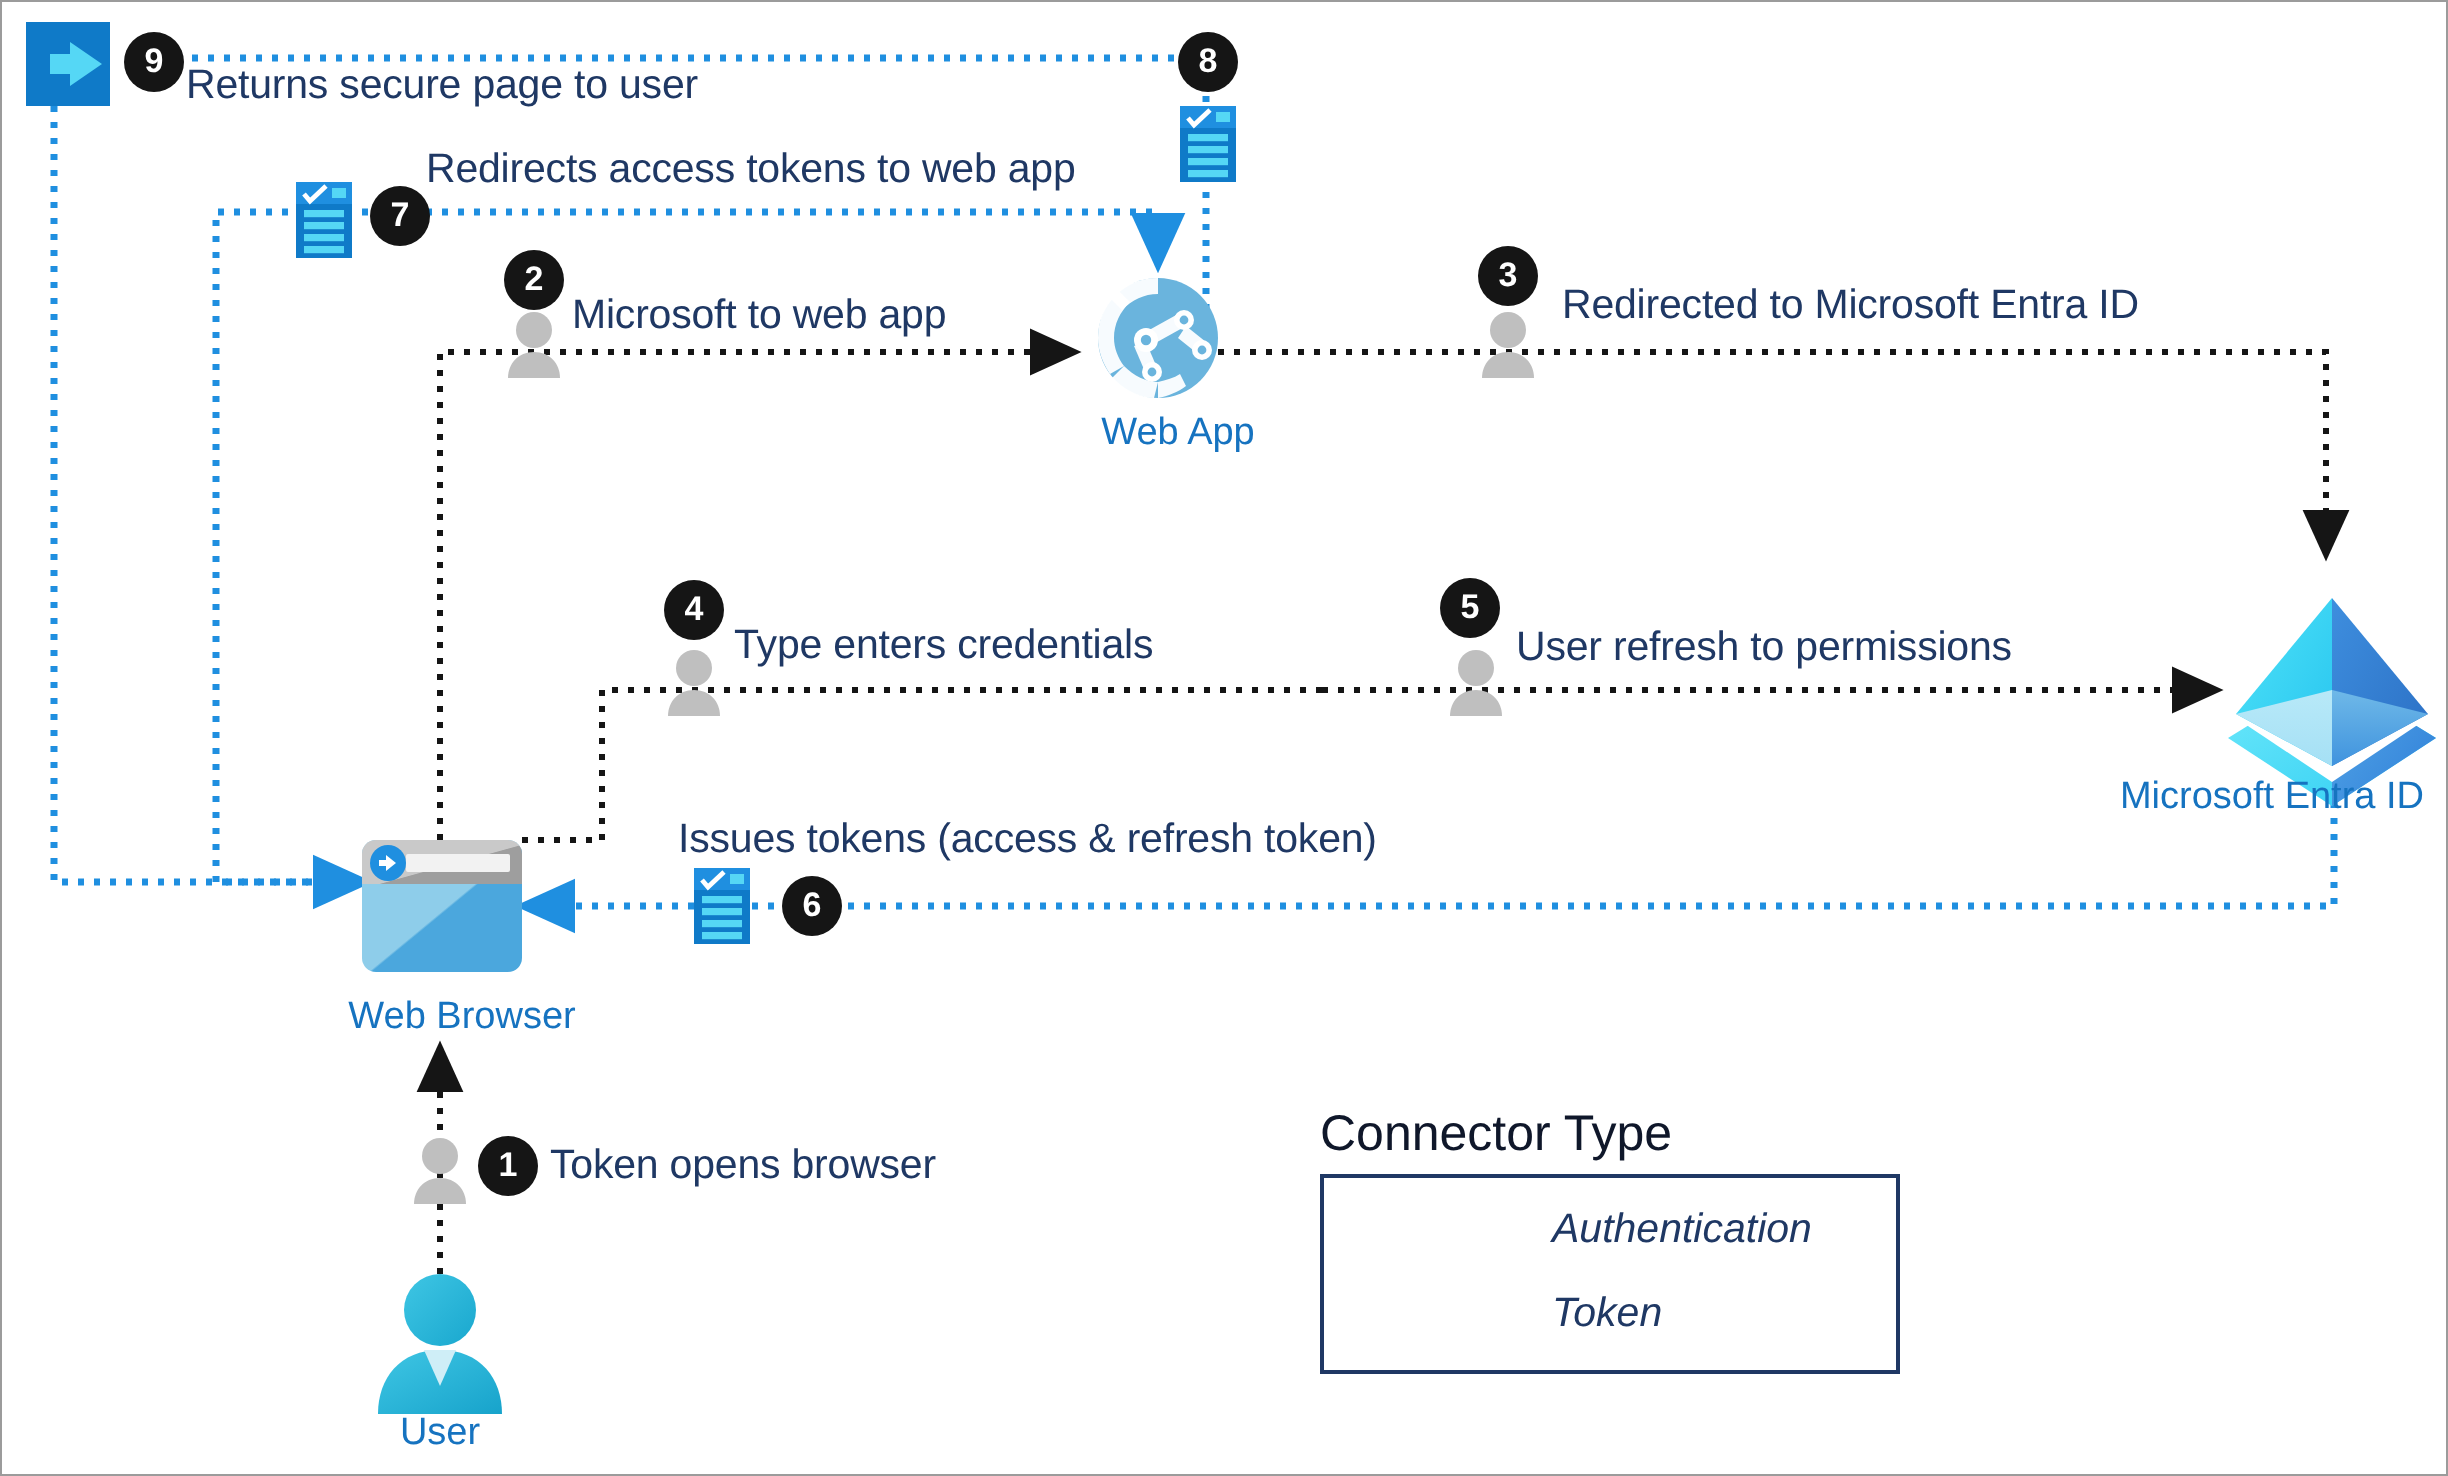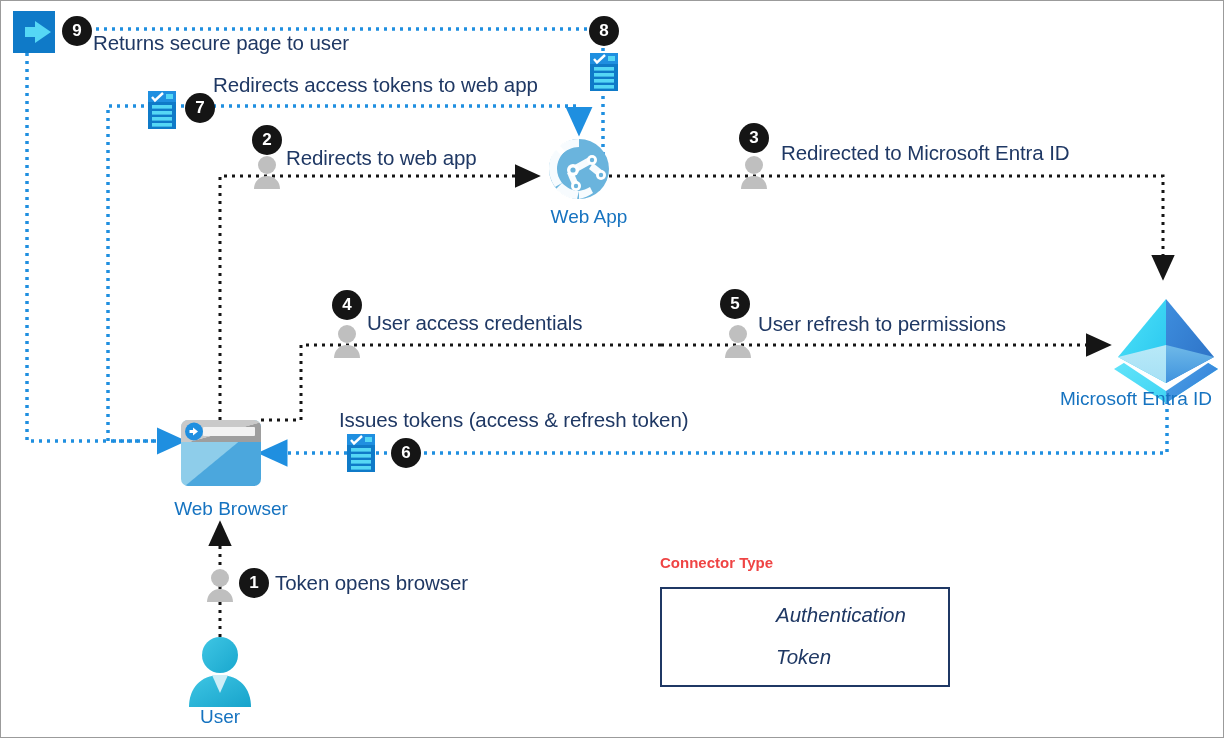--- a/index.html
+++ b/index.html
@@ -45,23 +45,23 @@
     color:#ffffff;
     font-size:17px;
     font-weight:bold;
     line-height:30px;
     text-align:center;
   }
   
   #legend-title{
     position:absolute;
     left:659px; top:554px;
-    color:#ef4444;
-    font-weight:bold;
-    font-size:15px;
+    color:#0f172a;
+    font-weight:normal;
+    font-size:25px;
     line-height:1;
     white-space:nowrap;
   }
   #legend-box{
     position:absolute;
     left:659px; top:586px;
     width:290px; height:100px;
     border:2px solid #1f3864;
     box-sizing:border-box;
     background:#ffffff;
@@ -291,23 +291,23 @@
     <g>
       <path d="M752,615 L682,615" fill="none" stroke="#151515" stroke-width="3" stroke-dasharray="3 5" marker-end="url(#arrowBlack)"></path>
     </g>
     <g>
       <path d="M752,657 L682,657" fill="none" stroke="#1f8fe0" stroke-width="3.5" stroke-dasharray="3 5" marker-end="url(#arrowBlue)"></path>
     </g>
   </svg>
 
   <div class="lbl" style="left:92px; top:32px;">Returns secure page to user</div>
   <div class="lbl" style="left:212px; top:74px;">Redirects access tokens to web app</div>
-  <div class="lbl" style="left:285px; top:147px;">Redirects to web app</div>
+  <div class="lbl" style="left:285px; top:147px;">Microsoft to web app</div>
   <div class="lbl" style="left:780px; top:142px;">Redirected to Microsoft Entra ID</div>
-  <div class="lbl" style="left:366px; top:312px;">User access credentials</div>
+  <div class="lbl" style="left:366px; top:312px;">Type enters credentials</div>
   <div class="lbl" style="left:757px; top:313px;">User refresh to permissions</div>
   <div class="lbl" style="left:338px; top:409px;">Issues tokens (access &amp; refresh token)</div>
   <div class="lbl" style="left:274px; top:572px;">Token opens browser</div>
 
   <div class="badge" style="left:61px; top:15px;">9</div>
   <div class="badge" style="left:588px; top:15px;">8</div>
   <div class="badge" style="left:184px; top:92px;">7</div>
   <div class="badge" style="left:251px; top:124px;">2</div>
   <div class="badge" style="left:738px; top:122px;">3</div>
   <div class="badge" style="left:331px; top:289px;">4</div>

